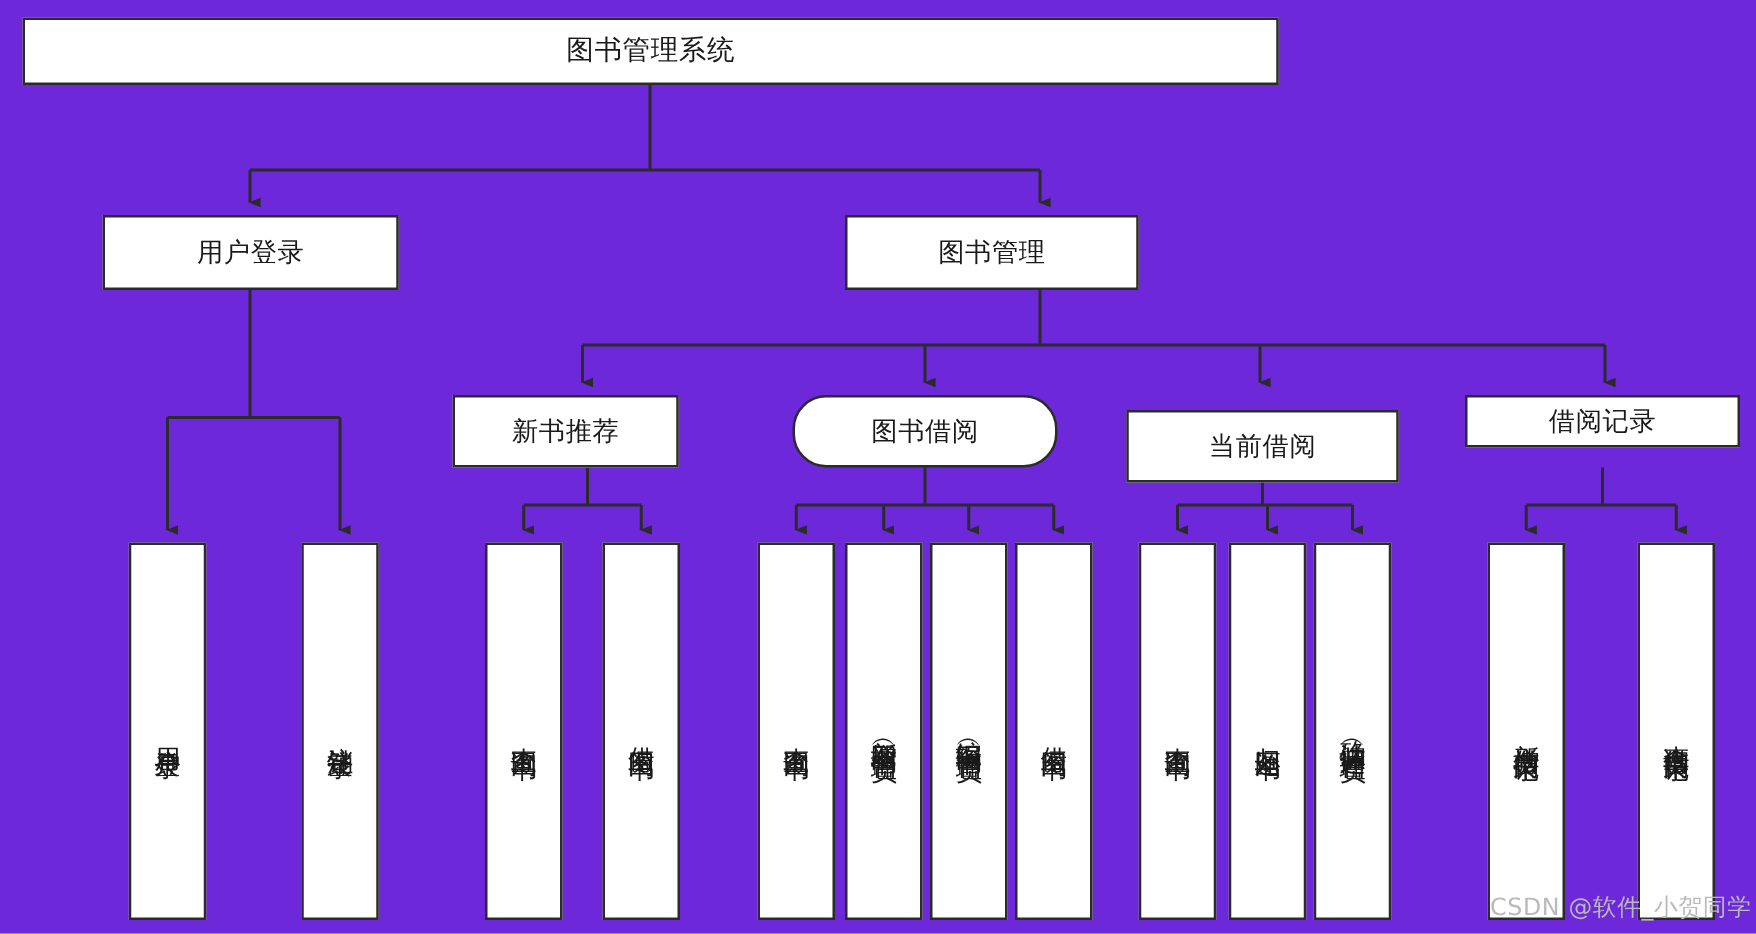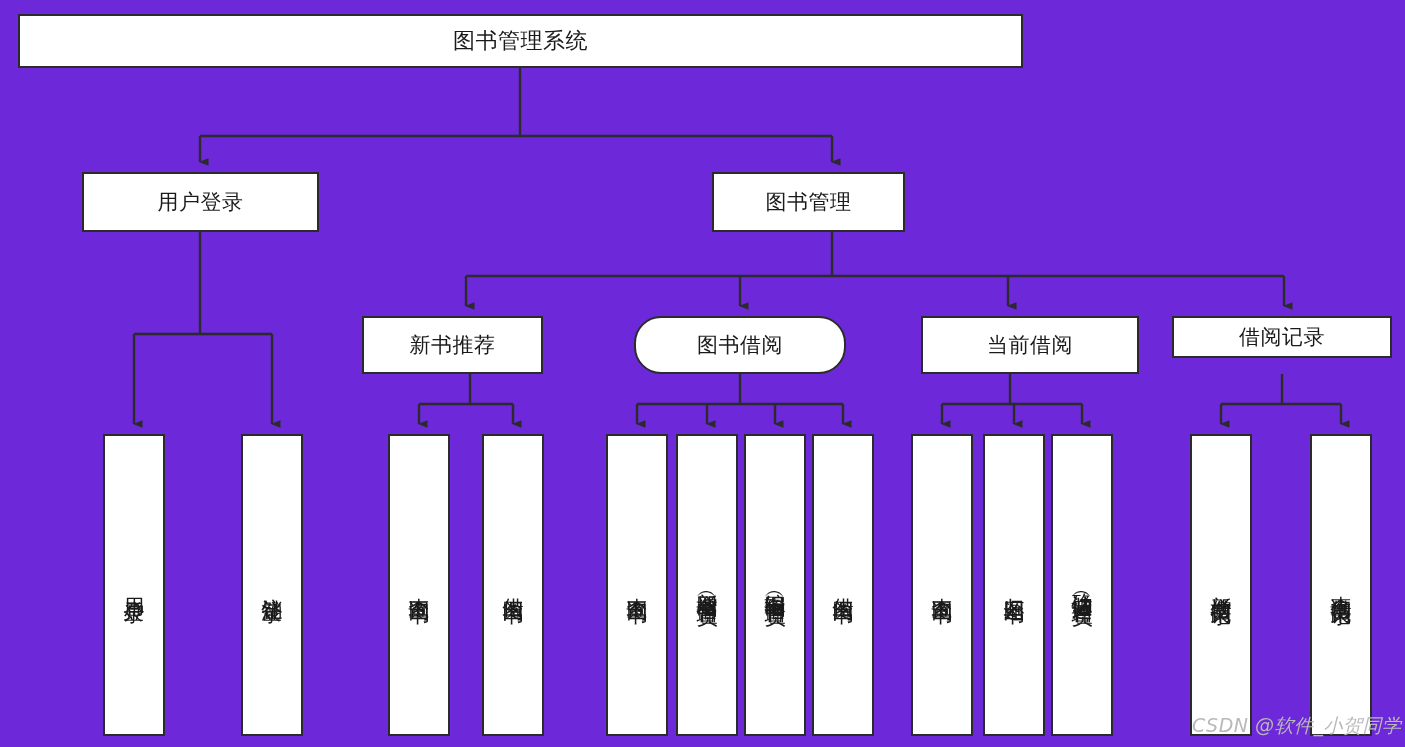--- a/index.html
+++ b/index.html
@@ -138,31 +138,31 @@
     </g>
   </svg>
 
   <div class="node horizontal root" style="left:18px; top:14px; width:1005px; height:54px;">
     <span class="label">图书管理系统</span>
   </div>
 
   <div class="node horizontal" style="left:82px; top:172px; width:237px; height:60px;">
     <span class="label">用户登录</span>
   </div>
-  <div class="node horizontal" style="left:712px; top:172px; width:193px; height:60px;">
+  <div class="node horizontal" style="left:676px; top:172px; width:235px; height:60px;">
     <span class="label">图书管理</span>
   </div>
 
   <div class="node horizontal" style="left:362px; top:316px; width:181px; height:58px;">
     <span class="label">新书推荐</span>
   </div>
   <div class="node horizontal" style="left:634px; top:316px; width:212px; height:58px;border-radius:27px;">
     <span class="label">图书借阅</span>
   </div>
-  <div class="node horizontal" style="left:901px; top:316px; width:218px; height:58px;margin-left:20px;">
+  <div class="node horizontal" style="left:901px; top:328px; width:218px; height:58px;">
     <span class="label">当前借阅</span>
   </div>
   <div class="node horizontal" style="left:1172px; top:316px; width:220px; height:42px;">
     <span class="label">借阅记录</span>
   </div>
 
   <div class="node vertical" style="left:103px; top:434px; width:62px; height:302px;">
     <span class="label">用户登录</span>
   </div>
   <div class="node vertical" style="left:241px; top:434px; width:62px; height:302px;">
@@ -195,15 +195,15 @@
   <div class="node vertical" style="left:1051px; top:434px; width:62px; height:302px;">
     <span class="label">确认归还（管理员）</span>
   </div>
   <div class="node vertical" style="left:1190px; top:434px; width:62px; height:302px;">
     <span class="label">新增借阅记录</span>
   </div>
   <div class="node vertical" style="left:1310px; top:434px; width:62px; height:302px;">
     <span class="label">查询借阅记录</span>
   </div>
 
-  <div class="watermark" style="left:1192px; top:713px;font-style:italic;">CSDN @软件_小贺同学</div>
+  <div class="watermark" style="left:1192px; top:713px;">CSDN @软件_小贺同学</div>
 
 </div>
 
 </body></html>

